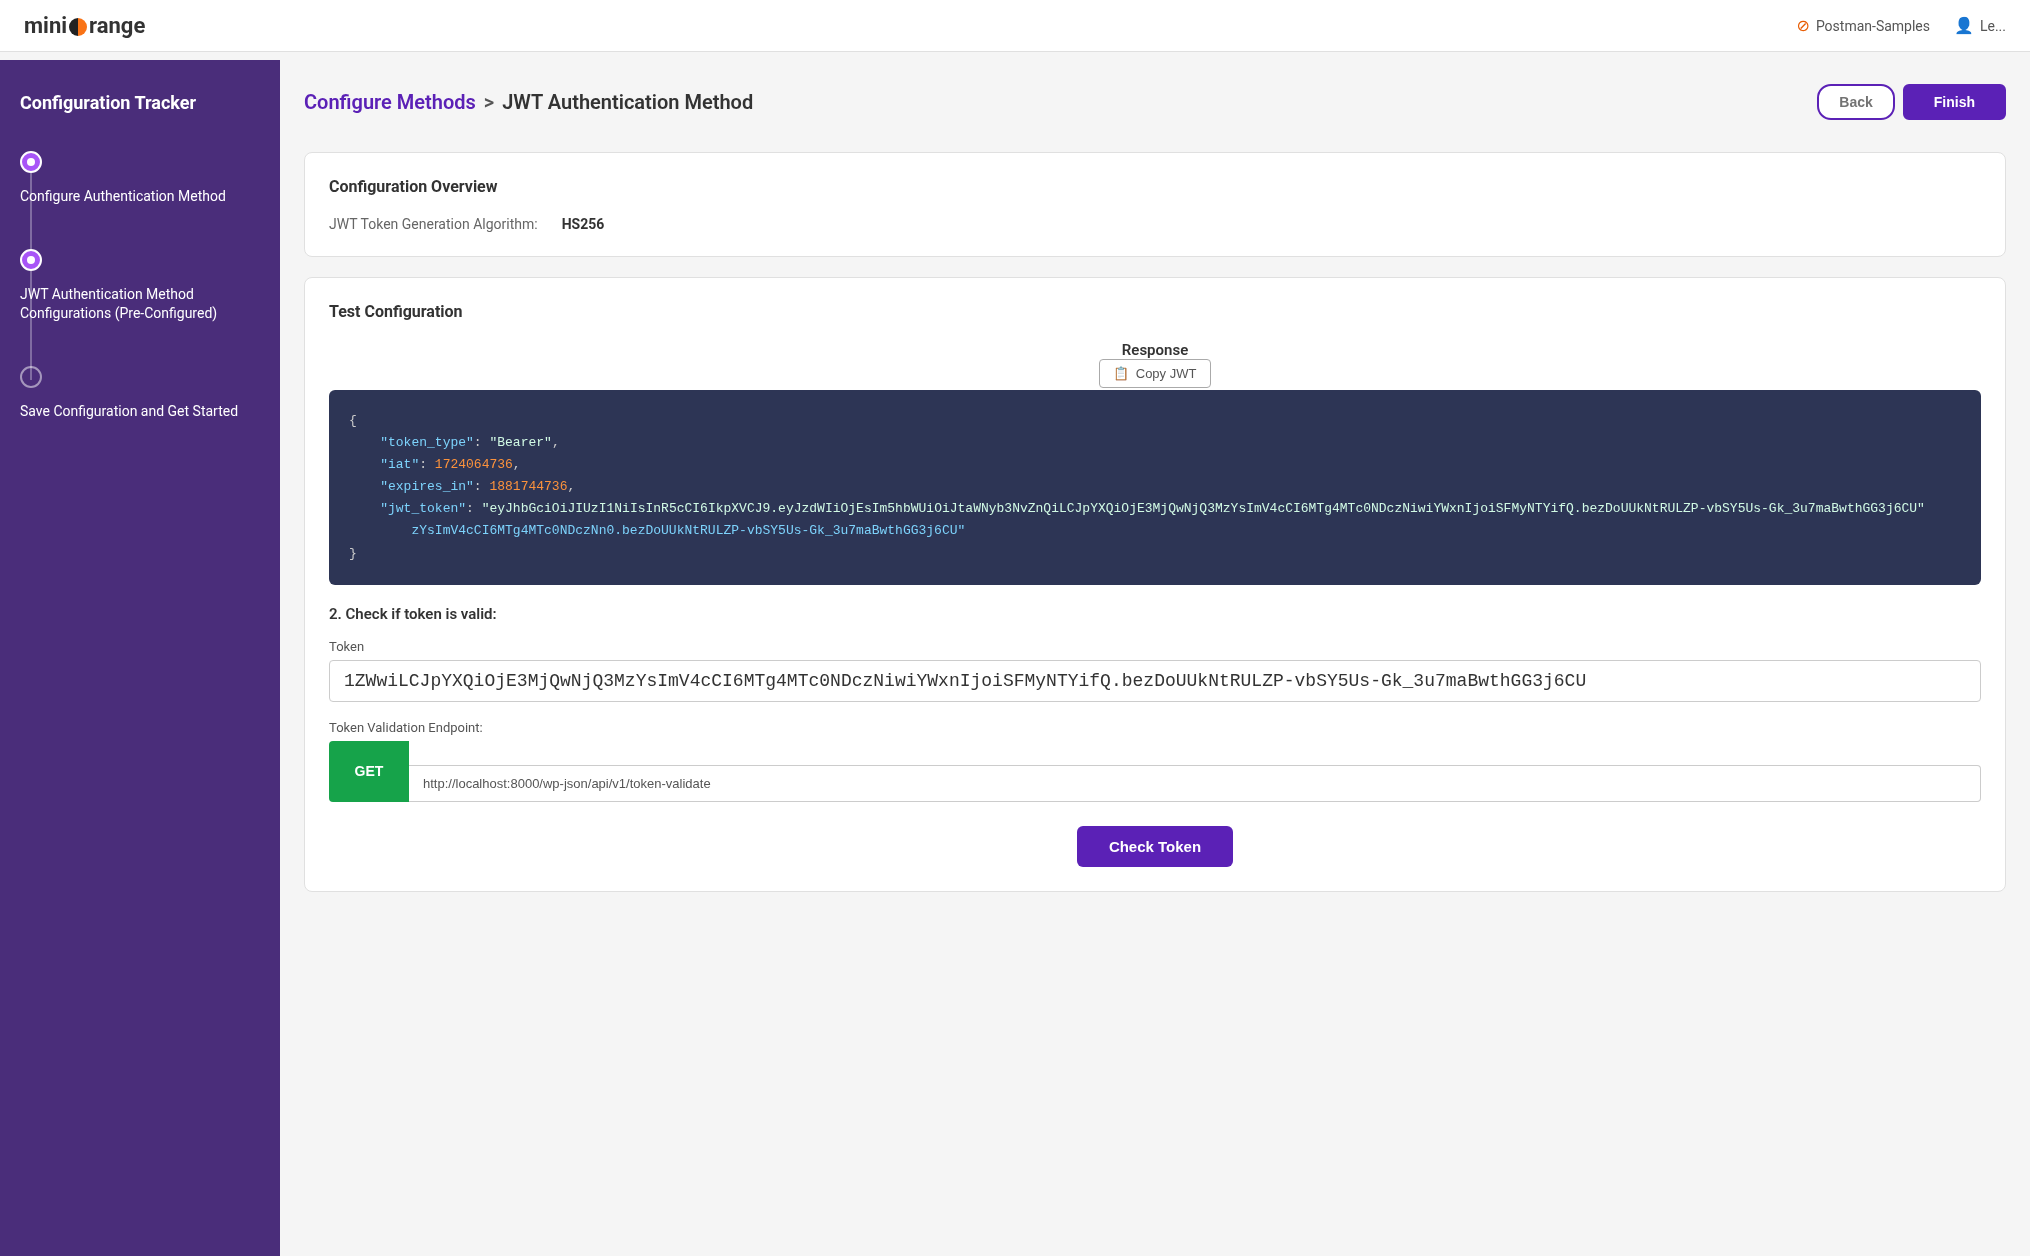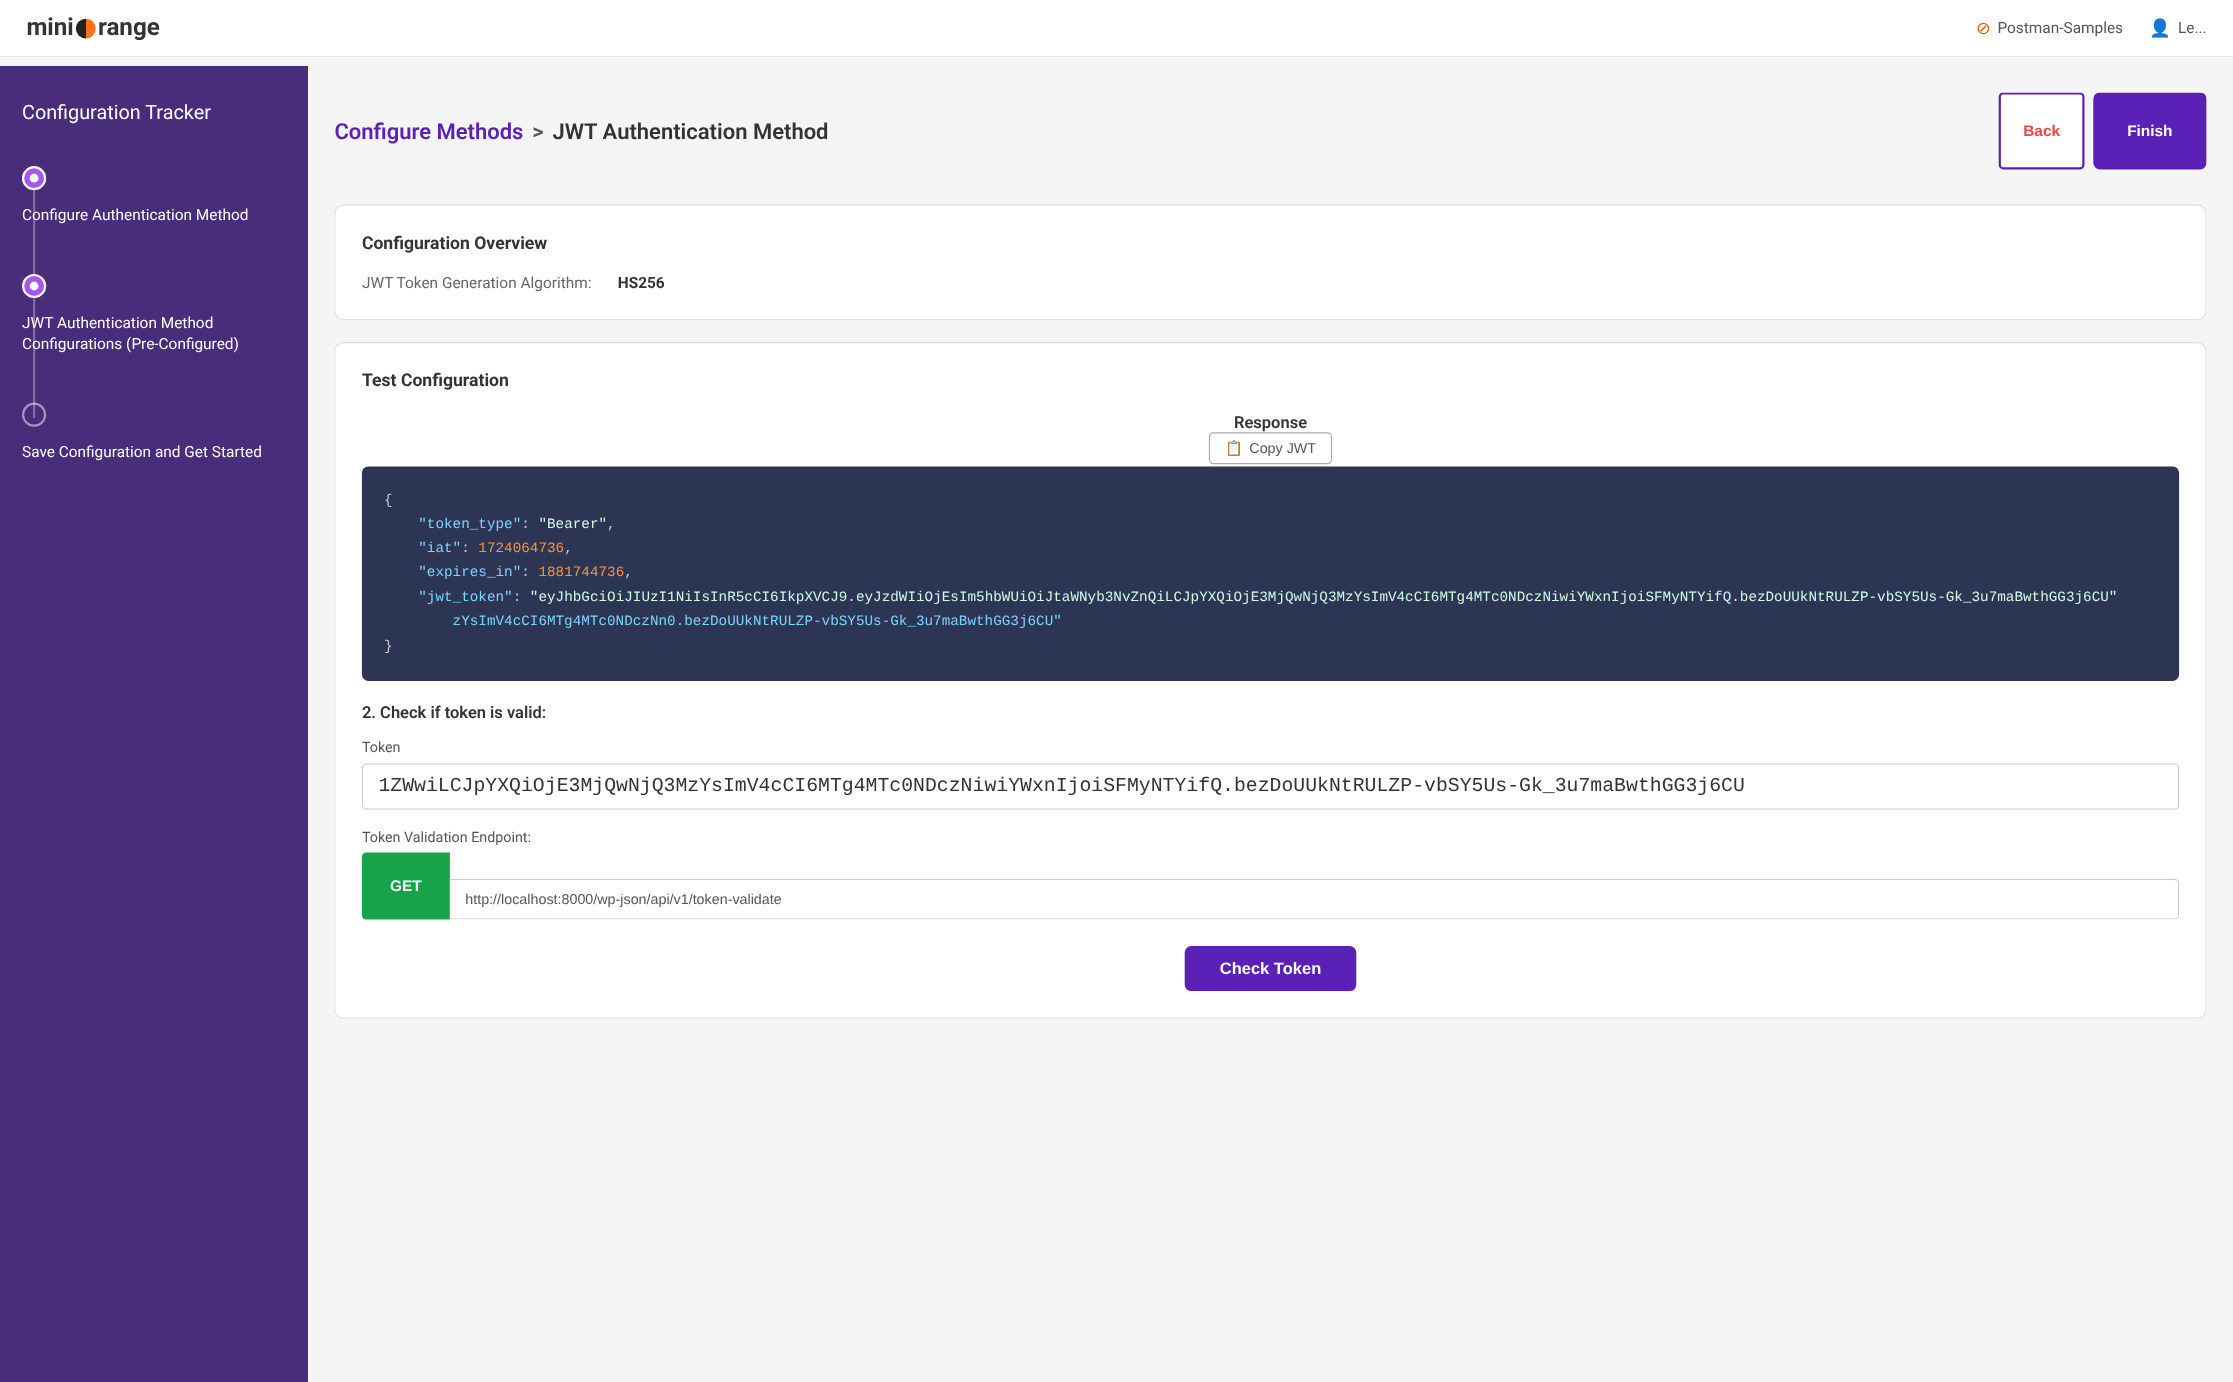--- a/index.html
+++ b/index.html
@@ -59,21 +59,21 @@
       flex-shrink: 0;
       position: fixed;
       top: 60px;
       left: 0;
       bottom: 0;
       overflow-y: auto;
     }
     .sidebar-title {
       color: #fff;
       font-size: 18px;
-      font-weight: 400;
+      font-weight: 700;
       margin-bottom: 36px;
     }
     .tracker-items {
       display: flex;
       flex-direction: column;
       gap: 0;
     }
     .tracker-item {
       display: flex;
       align-items: flex-start;
@@ -163,23 +163,23 @@
     .breadcrumb-current {
       color: #333;
     }
     .header-buttons {
       display: flex;
       gap: 8px;
     }
     .btn-back {
       background: #fff;
       border: 2px solid #5b21b6;
-      color: #ef4444;
-      padding: 25px 20px;
-      border-radius: 4px;
+      color: #737373;
+      padding: 8px 20px;
+      border-radius: 14px;
       font-size: 14px;
       font-weight: 600;
       cursor: pointer;
     }
     .btn-finish {
       background: #5b21b6;
       border: 2px solid #5b21b6;
       color: #fff;
       padding: 8px 29px;
       border-radius: 6px;

